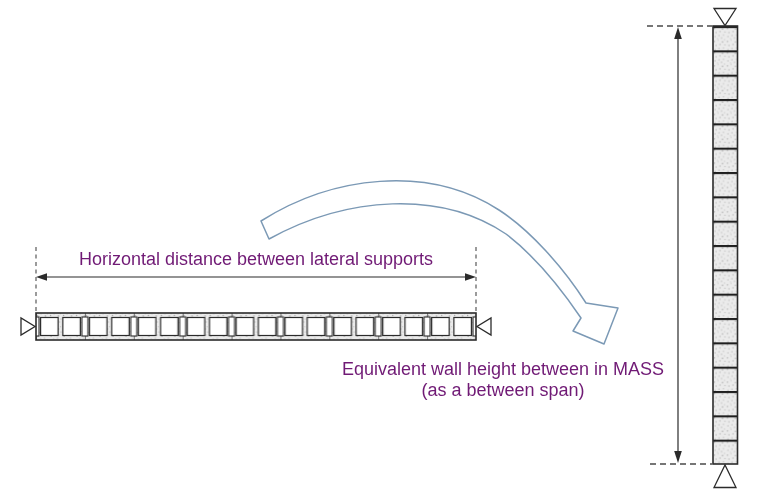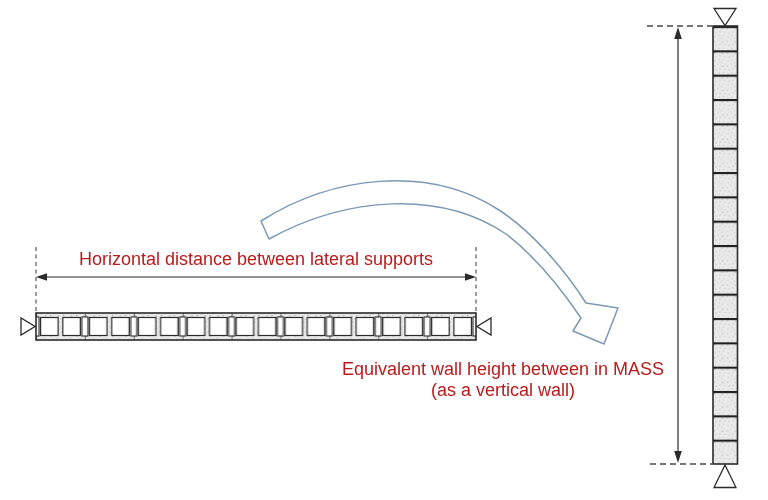--- a/index.html
+++ b/index.html
@@ -17,21 +17,21 @@
     height: 500px;
     background: #ffffff;
   }
   .canvas svg {
     position: absolute;
     left: 0;
     top: 0;
   }
   .label {
     position: absolute;
-    color: #b91c1c;
+    color: #701a75;
     font-size: 18px;
     line-height: 21px;
     text-align: center;
     white-space: nowrap;
   }
   .label-horizontal {
     left: 36px;
     top: 249px;
     width: 440px;
   }
@@ -119,16 +119,16 @@
       <line x1="678" y1="35" x2="678" y2="455" stroke="#2b2b2b" stroke-width="1.2"></line>
       <polygon points="678,27 674.2,39 681.8,39" fill="#2b2b2b"></polygon>
       <polygon points="678,463 674.2,451 681.8,451" fill="#2b2b2b"></polygon>
     </g>
   </svg>
 
   <div class="label label-horizontal">Horizontal distance between lateral supports</div>
 
   <div class="label label-equivalent">
     <span>Equivalent wall height between in MASS</span>
-    <span>(as a vertical wall)</span>
+    <span>(as a between span)</span>
   </div>
 
 </div>
 
 </body></html>

